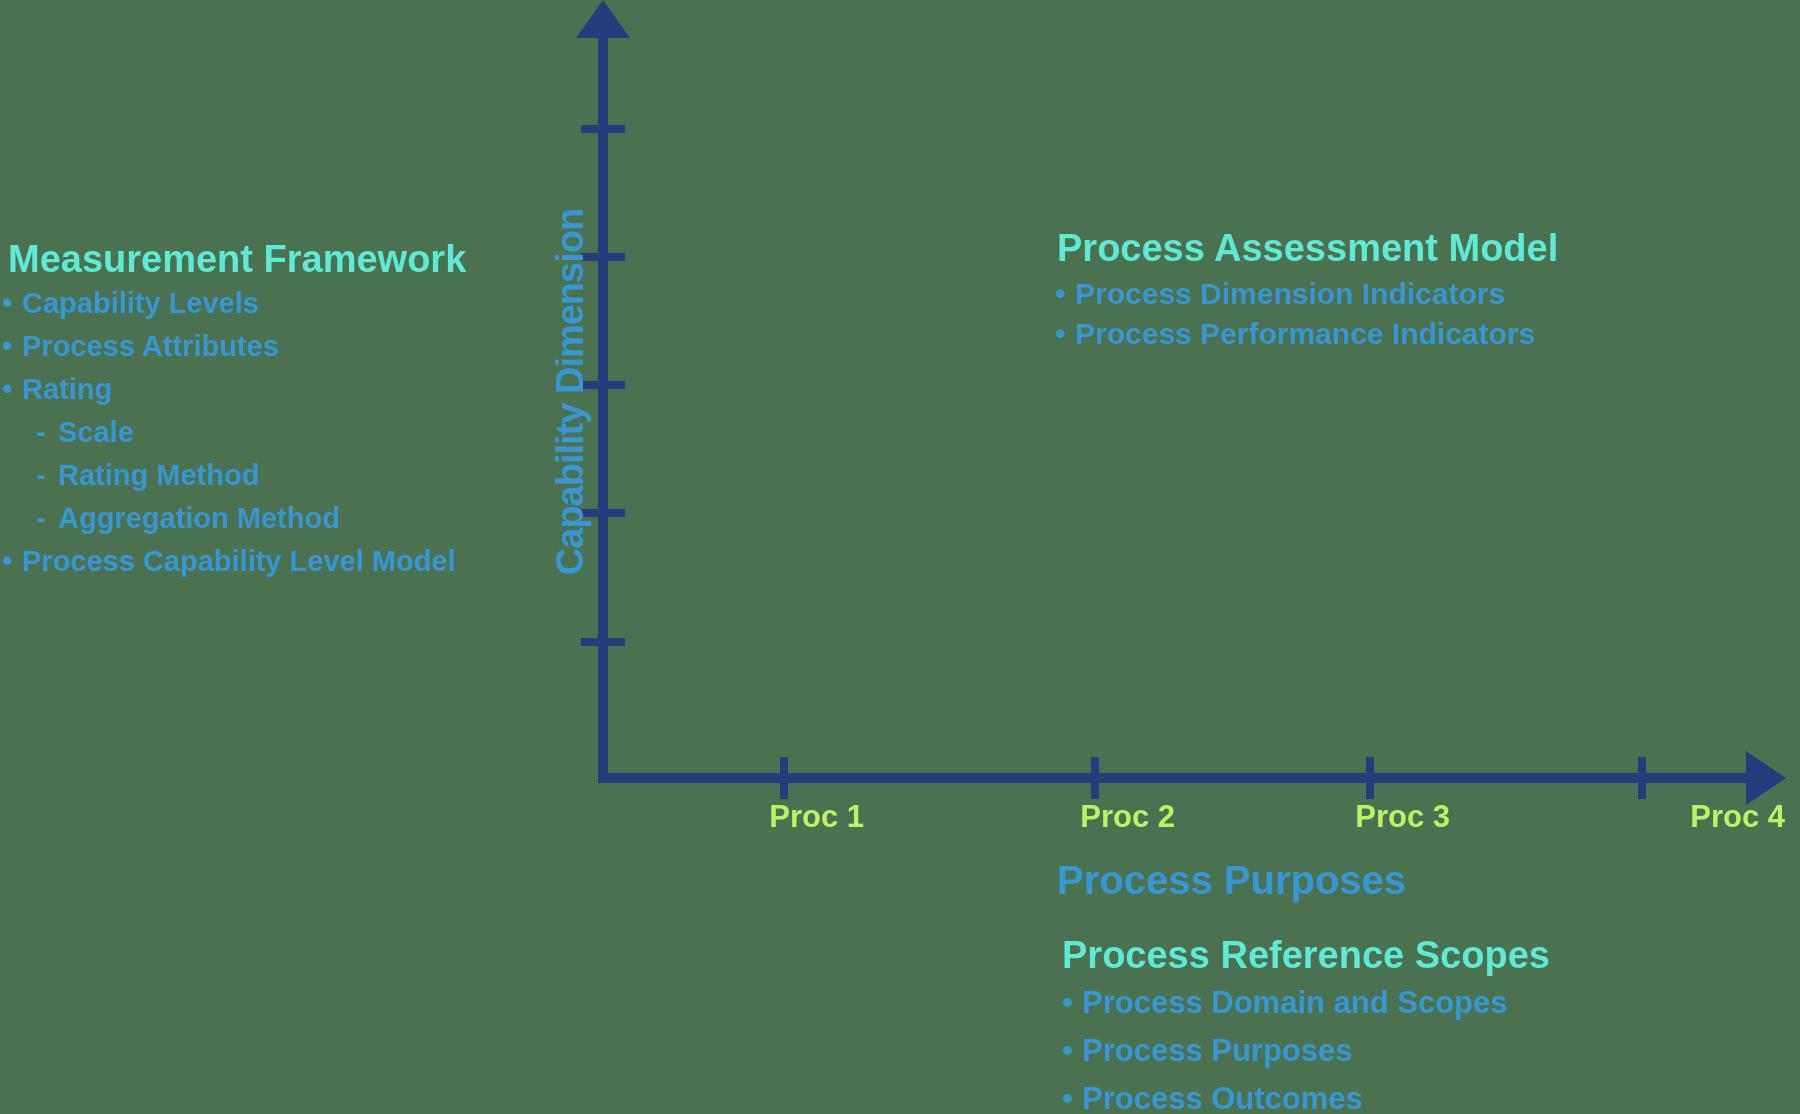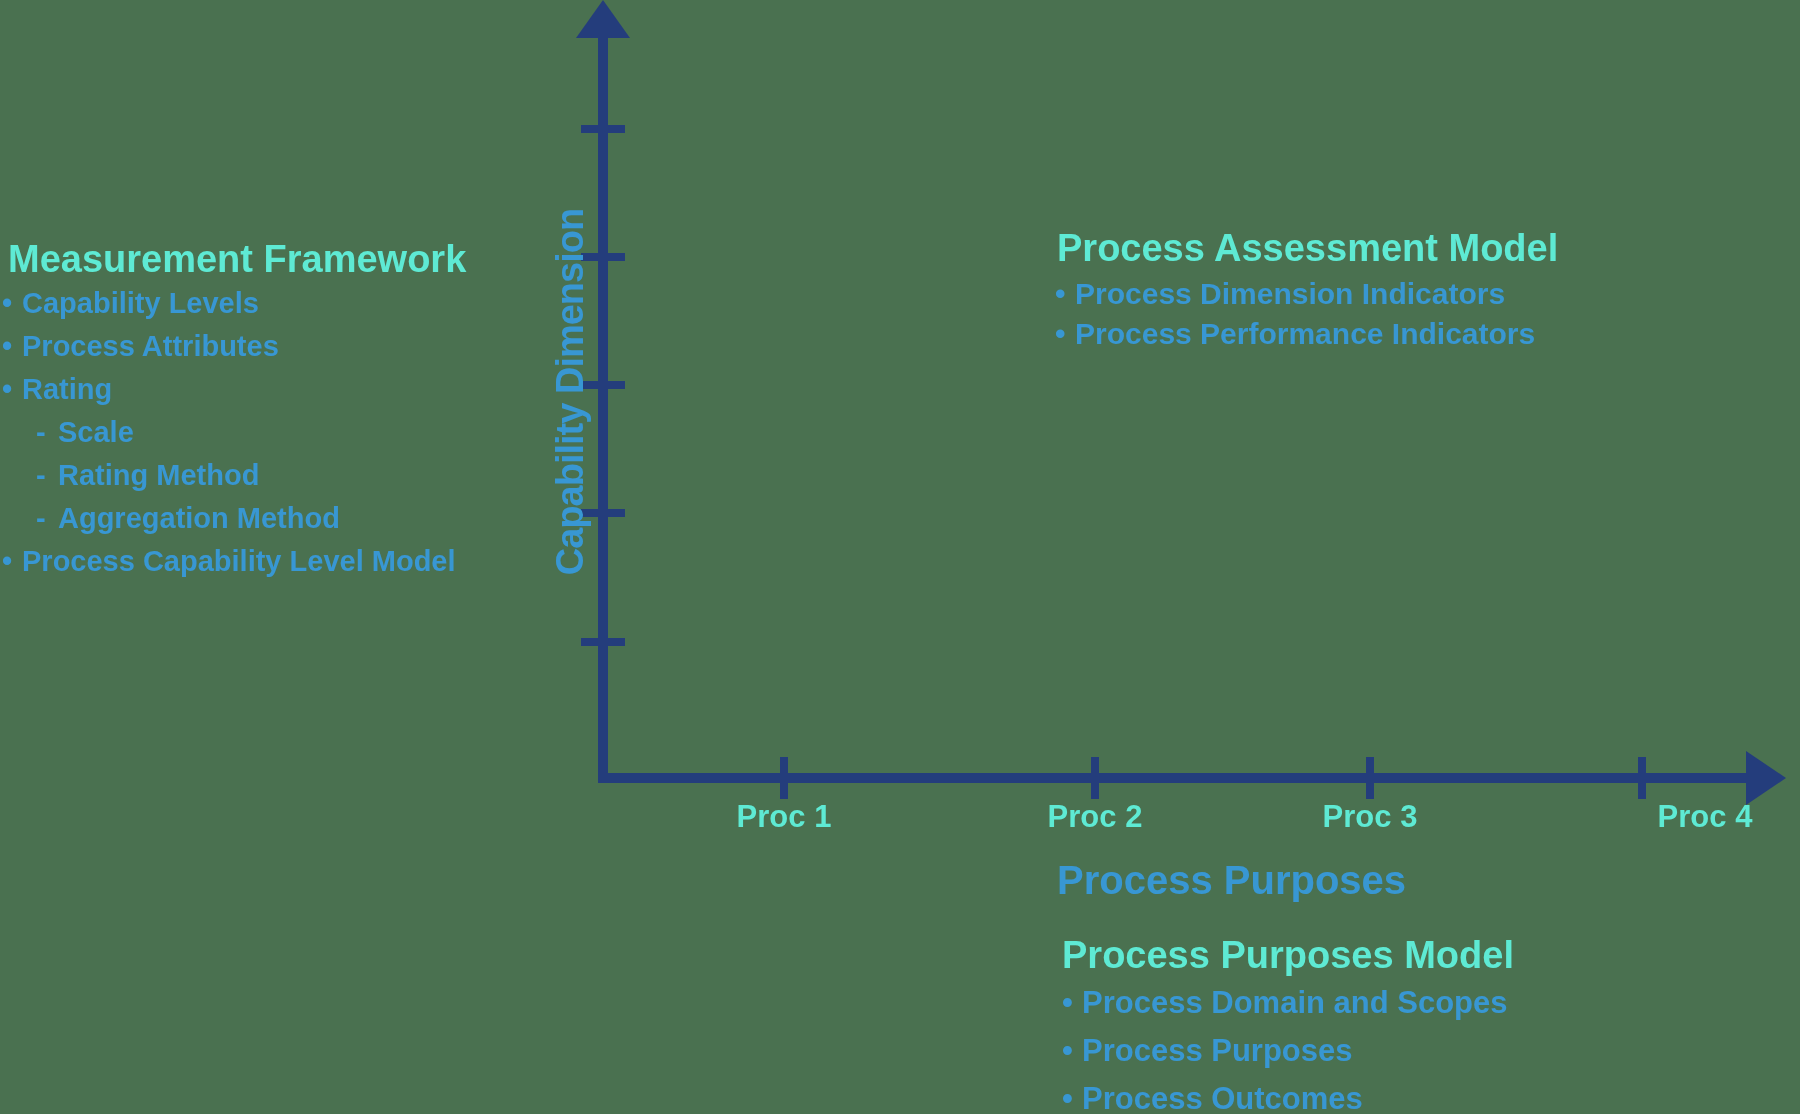--- a/index.html
+++ b/index.html
@@ -36,21 +36,21 @@
     position: absolute; left: 360px; top: 369px; width: 420px; height: 46px;
     transform: rotate(-90deg); transform-origin: center;
     color: #3897d3; font-size: 38px; letter-spacing: -1px; text-align: center; line-height: 46px;
   }
   #process-dimension-label {
     position: absolute; left: 1057px; top: 858px;
     color: #3897d3; font-size: 40px;
   }
   .proc-label {
     position: absolute; top: 799px; width: 160px; margin-left: -80px;
-    color: #5eead4; font-size: 31px; text-align: center;
+    color: #bef264; font-size: 31px; text-align: right;
   }
   
   .block { position: absolute; }
   .block-title { color: #5eead4; font-size: 38px; line-height: 40px; white-space: nowrap; }
   .block ul { list-style: none; margin: 4px 0 0 0; padding: 0; }
   .block li { color: #3897d3; font-size: 30px; white-space: nowrap; }
   .marker { display: inline-block; width: 20px; }
   li.indent { margin-left: 34px; }
   li.indent .marker { width: 22px; }
 
@@ -128,21 +128,21 @@
       <li>
         <span class="marker">•</span><span>Process Dimension Indicators</span>
       </li>
       <li>
         <span class="marker">•</span><span>Process Performance Indicators</span>
       </li>
     </ul>
   </div>
 
   <div id="process-reference-model" class="block">
-    <div class="block-title">Process Purposes Model</div>
+    <div class="block-title">Process Reference Scopes</div>
     <ul>
       <li>
         <span class="marker">•</span><span>Process Domain and Scopes</span>
       </li>
       <li>
         <span class="marker">•</span><span>Process Purposes</span>
       </li>
       <li>
         <span class="marker">•</span><span>Process Outcomes</span>
       </li>

